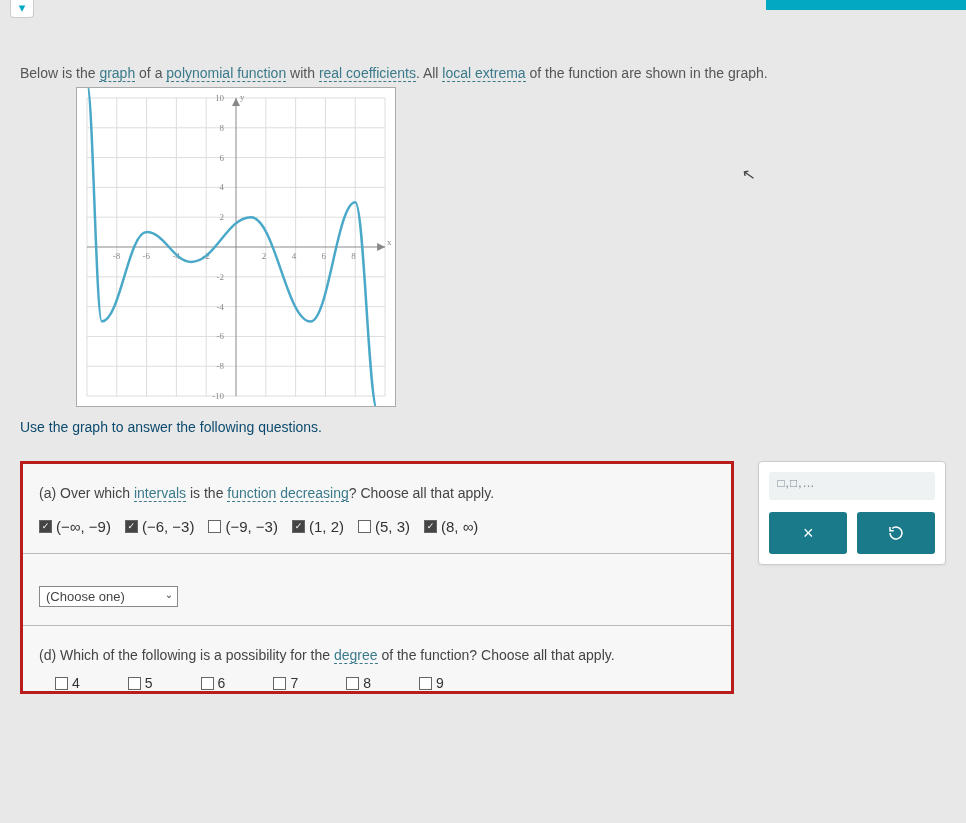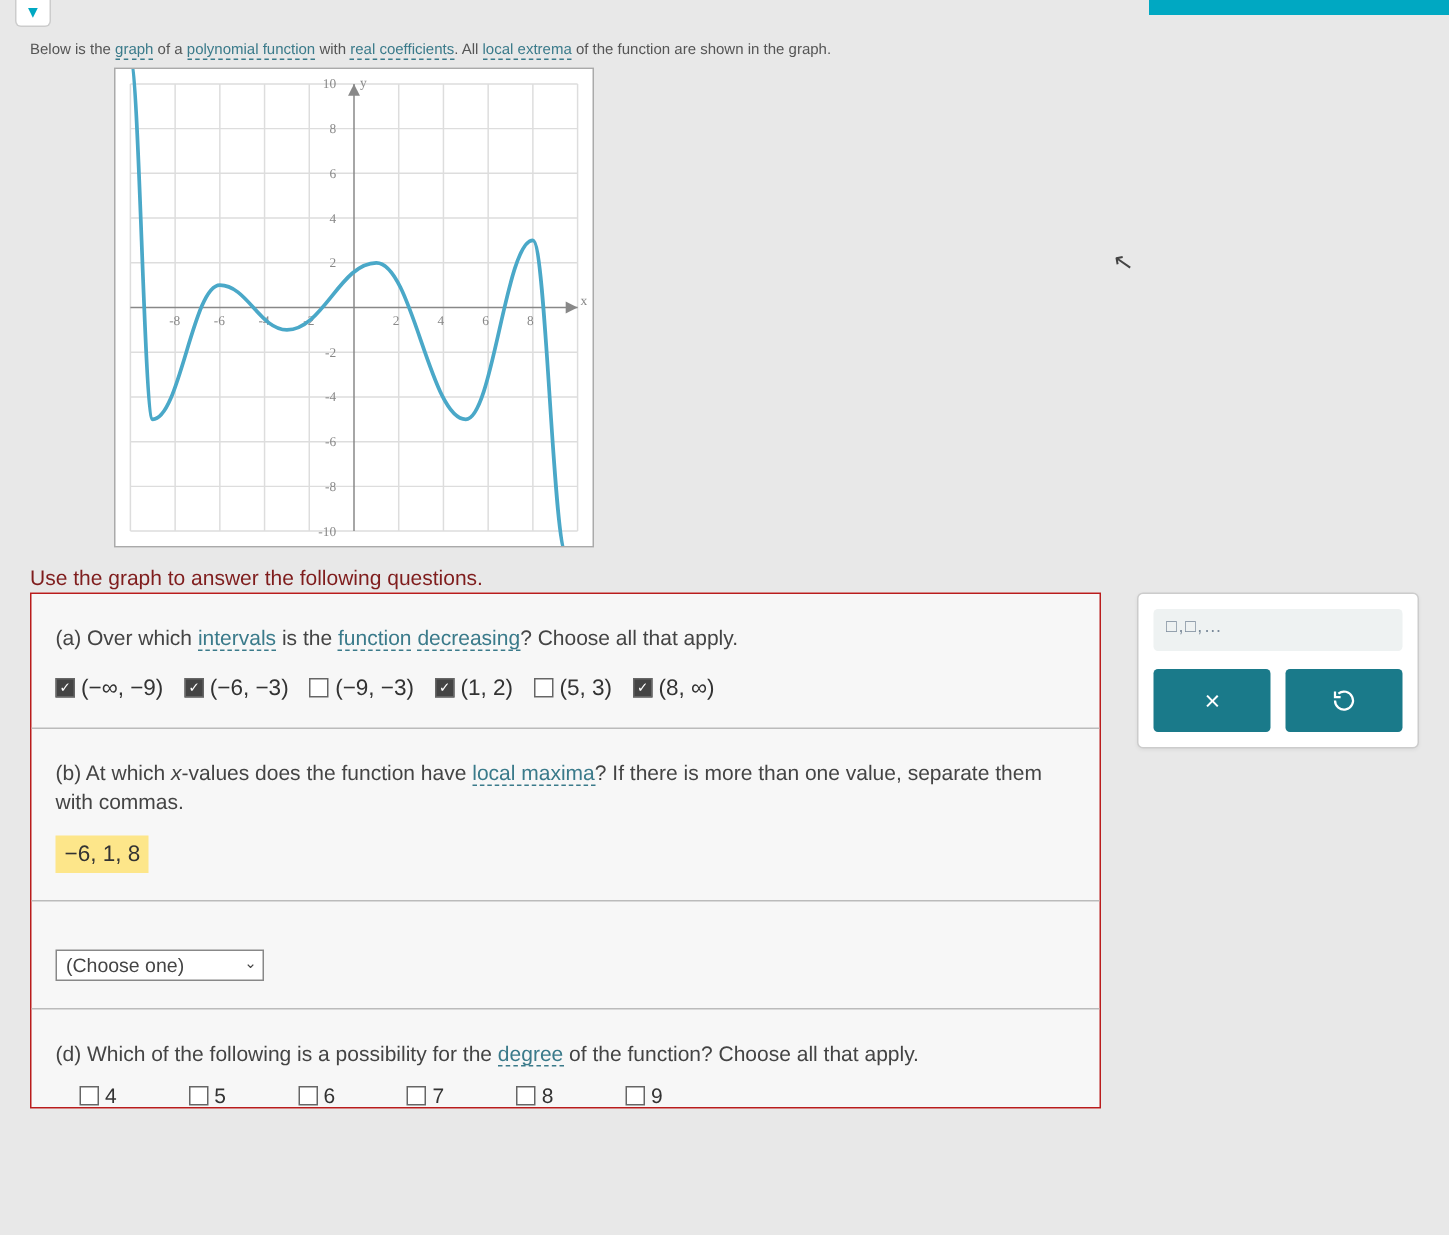--- a/index.html
+++ b/index.html
@@ -29,23 +29,24 @@
       border: 1px solid #ccc;
       border-top: none;
       background: #fff;
       text-align: center;
       border-radius: 0 0 4px 4px;
     }
     .content {
       padding: 28px 20px 10px 20px;
     }
     .intro {
-      font-size: 10px;
+      font-size: 14px;
       color: #555;
       margin-bottom: 6px;
+      margin-top: 37px;
     }
     .term {
       color: #3a7a8a;
       border-bottom: 1px dashed #3a7a8a;
       cursor: pointer;
     }
     .graph-area {
       margin-left: 56px;
       width: 320px; height: 320px;
       background: #fff;
@@ -54,29 +55,29 @@
     }
     .graph-area svg { width: 100%; height: 100%; }
     .axis-line { stroke: #888; stroke-width: 1; }
     .grid-line { stroke: #ddd; stroke-width: 1; }
     .curve { stroke: #4aa8c8; stroke-width: 2.5; fill: none; }
     .tick-label { fill: #888; font-size: 9px; font-family: Verdana; }
     .arrow { fill: #888; }
 
     .instruction {
       margin-top: 12px;
-      margin-bottom: 2px;
+      margin-bottom: 26px;
       font-size: 14px;
-      color: #7f1d1d;
+      color: #0c4a6e;
     }
 
     .main-row { display: flex; gap: 24px; align-items: flex-start; }
     .question-box {
       width: 716px;
-      border: 1px solid #b91c1c;
+      border: 3px solid #b91c1c;
       background: #f7f7f7;
     }
     .q-part {
       border-bottom: 1px solid #bbb;
       padding: 20px 16px 18px 16px;
     }
     .q-part:last-child { border-bottom: none; padding-bottom: 0; }
     .q-text { font-size: 14px; color: #444; line-height: 1.4; }
     .q-text .italic { font-style: italic; }
 
@@ -258,26 +259,20 @@
               <span class="chk"></span>
               <span class="opt-label">(5, 3)</span>
             </div>
             <div class="opt">
               <span class="chk checked"></span>
               <span class="opt-label">(8, ∞)</span>
             </div>
           </div>
       </div>
 
-      <div class="q-part">
-        <p class="q-text">
-          <span>(b) At which </span><span class="italic">x</span><span>-values does the function have </span><span class="term">local maxima</span><span>? If there is more than one value, separate them with commas.</span>
-        </p>
-        <div class="answer-input">−6, 1, 8</div>
-      </div>
 
       <div class="q-part">
         <div class="select-box">
           <span>(Choose one)</span>
           <span class="select-arrow">⌄</span>
         </div>
       </div>
 
       <div class="q-part">
         <p class="q-text">

